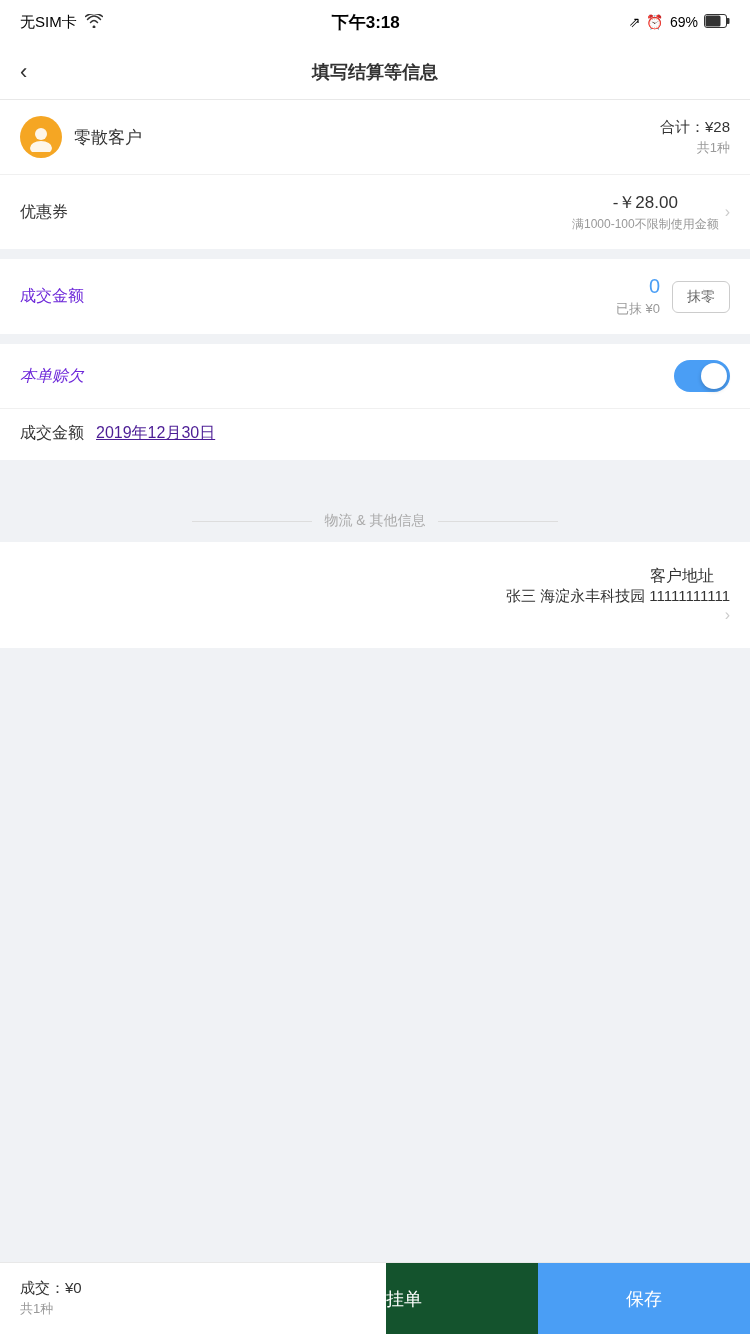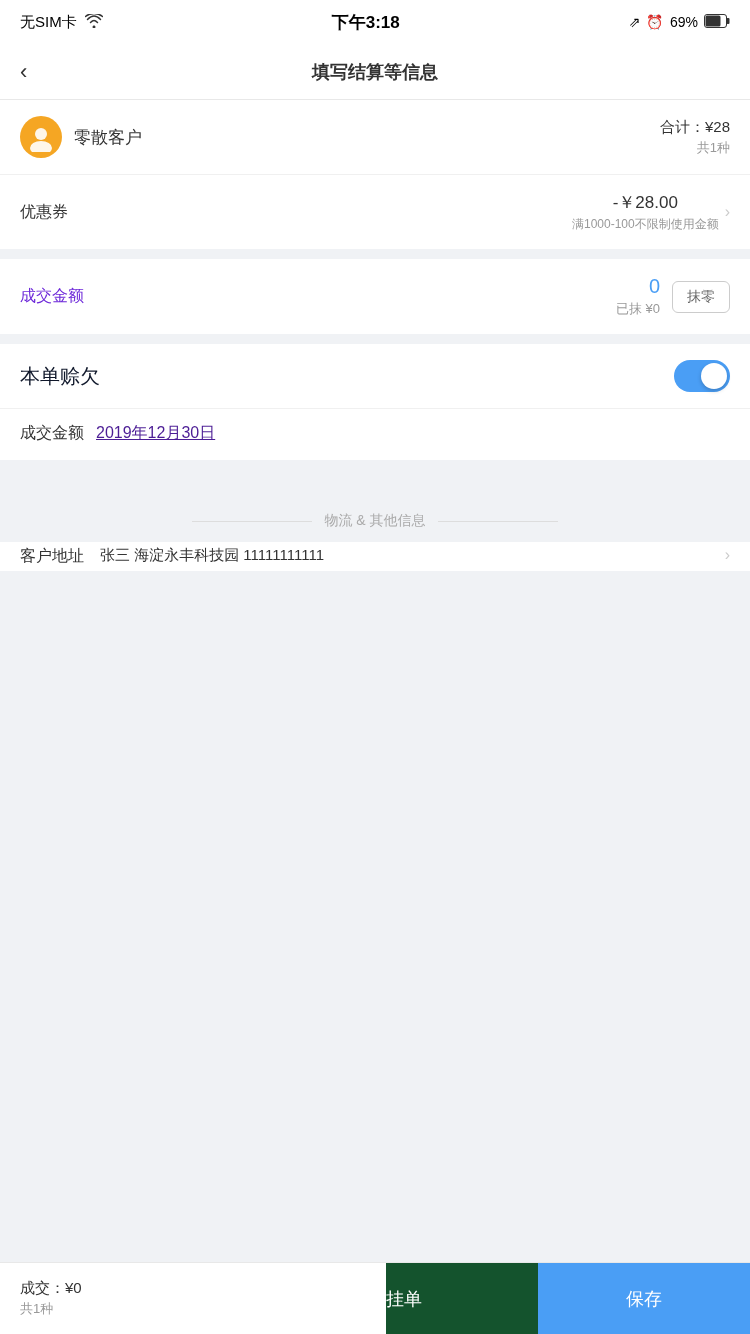--- a/index.html
+++ b/index.html
@@ -228,22 +228,23 @@
       background: #fff;
       margin-bottom: 10px;
     }
     .debt-row {
       padding: 16px 20px;
       display: flex;
       align-items: center;
       justify-content: space-between;
     }
     .debt-label {
-      font-size: 20px;
-      color: #0f172a;
+      font-size: 16px;
+      color: #6d28d9;
+      font-style: italic;
     }
     .due-date-row {
       padding: 0 20px 16px 20px;
       display: flex;
       align-items: center;
       gap: 12px;
       border-top: 1px solid #f0f0f0;
       padding-top: 14px;
     }
     .due-date-label {
@@ -278,24 +279,25 @@
       background: #ddd;
       max-width: 120px;
     }
 
     
     .address-section {
       background: #fff;
       margin-bottom: 10px;
     }
     .address-row {
-      padding: 4px 20px;
-      display: flex;
-      align-items: flex-start;
-      justify-content: space-between;
+      padding: 24px 20px;
+      display: flex;
+      align-items: flex-end;
+      justify-content: space-between;
+      flex-direction: column;
     }
     .address-label {
       font-size: 16px;
       color: #333;
       flex-shrink: 0;
       margin-right: 16px;
     }
     .address-value {
       font-size: 15px;
       color: #333;

